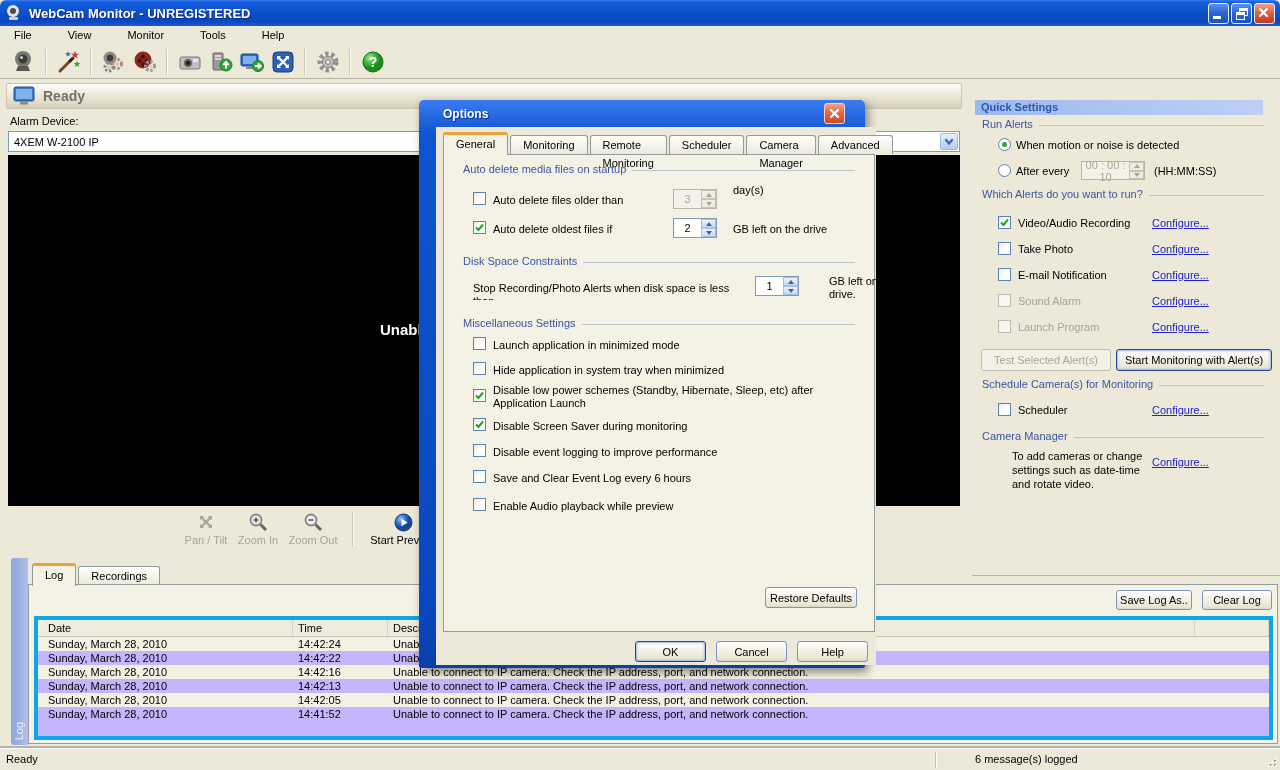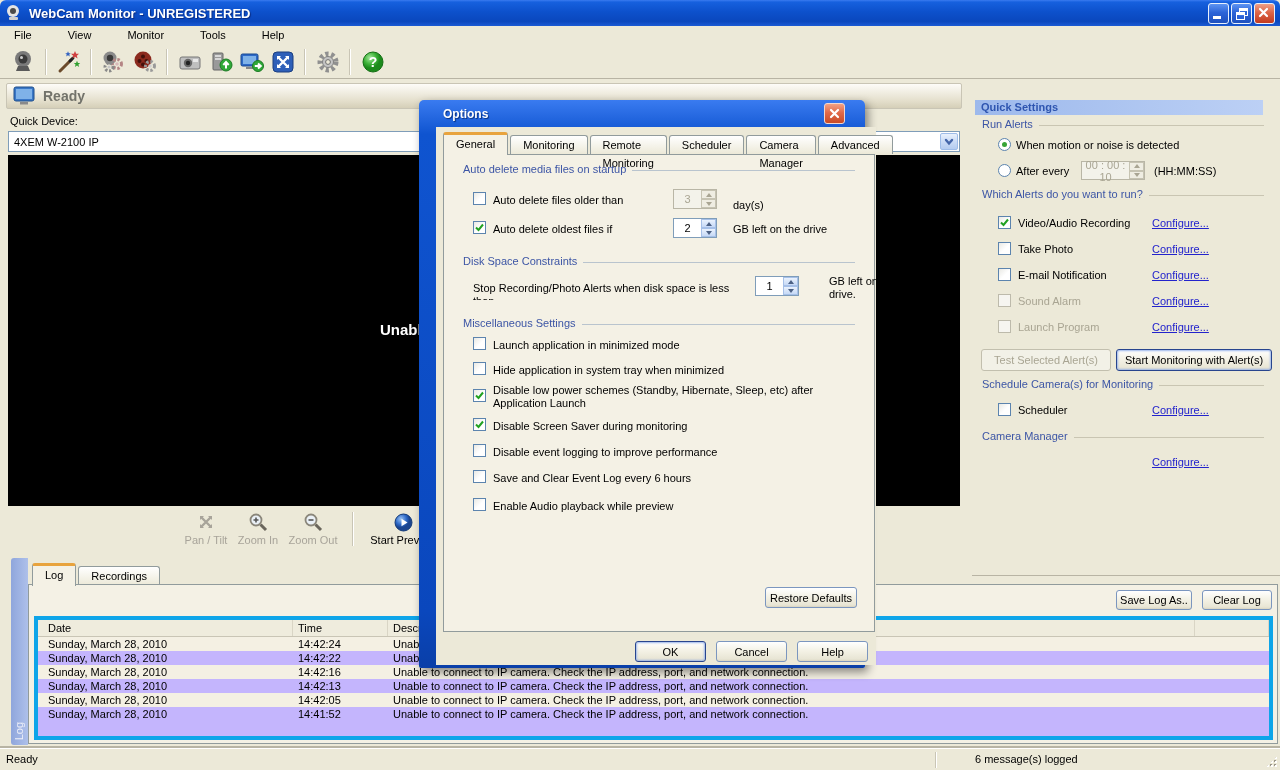--- a/index.html
+++ b/index.html
@@ -251,21 +251,21 @@
 
   <div class="preview">
     <div class="pv-header">
       <svg width="22" height="20" viewBox="0 0 22 20">
         <rect x="1" y="1" width="20" height="14" rx="2" fill="#3A78C8" stroke="#1E4E8C"></rect>
         <rect x="3" y="3" width="16" height="10" fill="#7FB2E8"></rect>
         <rect x="7" y="16" width="8" height="2.5" fill="#8a8a8a"></rect>
       </svg>
       <span class="txt">Ready</span>
     </div>
-    <div class="dev-label">Quick Device:</div>
+    <div class="dev-label">Alarm Device:</div>
     <div class="combo">
       <span>4XEM W-2100 IP</span>
       <span class="combo-btn">
         <svg width="14" height="12" viewBox="0 0 14 12">
           <path d="M4 4 L7 7.5 L10 4" stroke="#4466AA" stroke-width="2.4" fill="none" stroke-linecap="round"></path>
         </svg>
       </span>
     </div>
     <div class="video">
       <span class="video-overlay">Unable to connect to IP Camera</span>
@@ -383,20 +383,21 @@
         <span class="ln"></span>
     </div>
     <span class="xp-check" style="left:26px; top:306px;"></span>
     <span class="slabel" style="left:46px; top:307px;">Scheduler</span>
     <a class="cfg-link" style="left:180px; top:307px;">Configure...</a>
 
     <div class="sect" style="top:333px;">
       <span>Camera Manager</span>
         <span class="ln"></span>
     </div>
+    <div class="qs-text" style="left:40px; top:352px; width:134px;">To add cameras or change settings such as date-time and rotate video.</div>
     <a class="cfg-link" style="left:180px; top:359px;">Configure...</a>
   </div>
 
   <div class="logarea">
     <div class="log-side">
         <span>Log</span>
       </div>
     <div class="log-tabs">
       <div class="tab active">Log</div>
       <div class="tab">Recordings</div>
@@ -488,21 +489,21 @@
           <span class="val">3</span>
           <span class="spin-btns">
             <span class="spin-btn">
                 <span class="sarr-up"></span>
               </span>
             <span class="spin-btn">
                 <span class="sarr-dn"></span>
               </span>
           </span>
         </div>
-        <span class="dlabel" style="left:289px; top:44px;">day(s)</span>
+        <span class="dlabel" style="left:289px; top:29px;">day(s)</span>
 
         <span class="xp-check" style="left:29px; top:66px;">
           <svg width="11" height="11" viewBox="0 0 11 11">
               <path d="M2 5.5 L4.5 8 L9 2.5" fill="none" stroke="#21A121" stroke-width="2"></path>
             </svg>
         </span>
         <span class="dlabel" style="left:49px; top:68px;">Auto delete oldest files if</span>
         <div class="xp-spin" style="left:229px; top:63px; width:44px; height:20px;">
           <span class="val">2</span>
           <span class="spin-btns">

